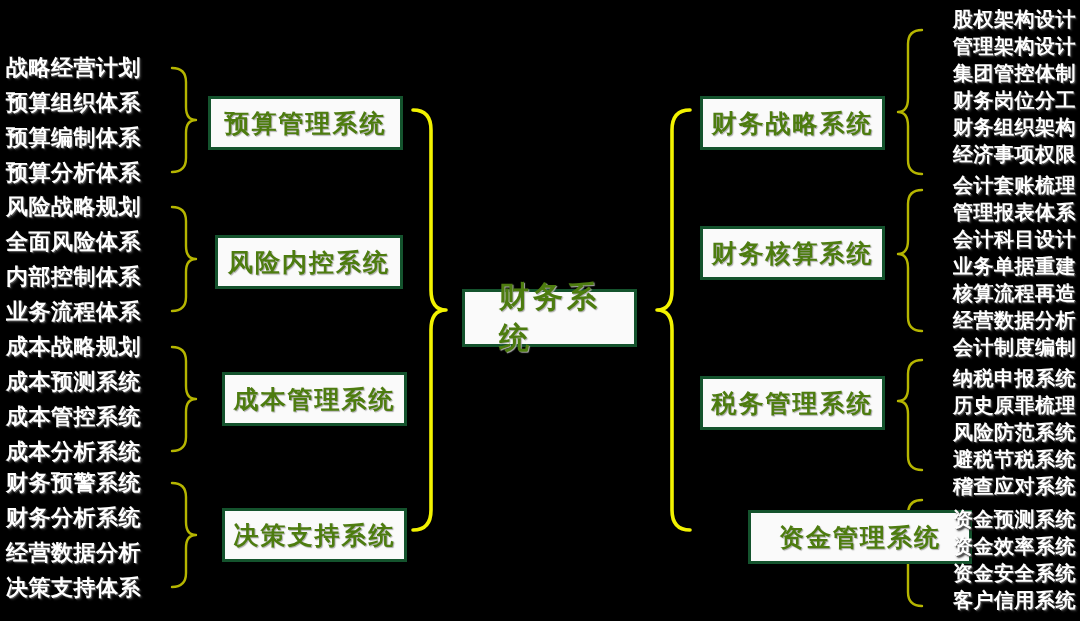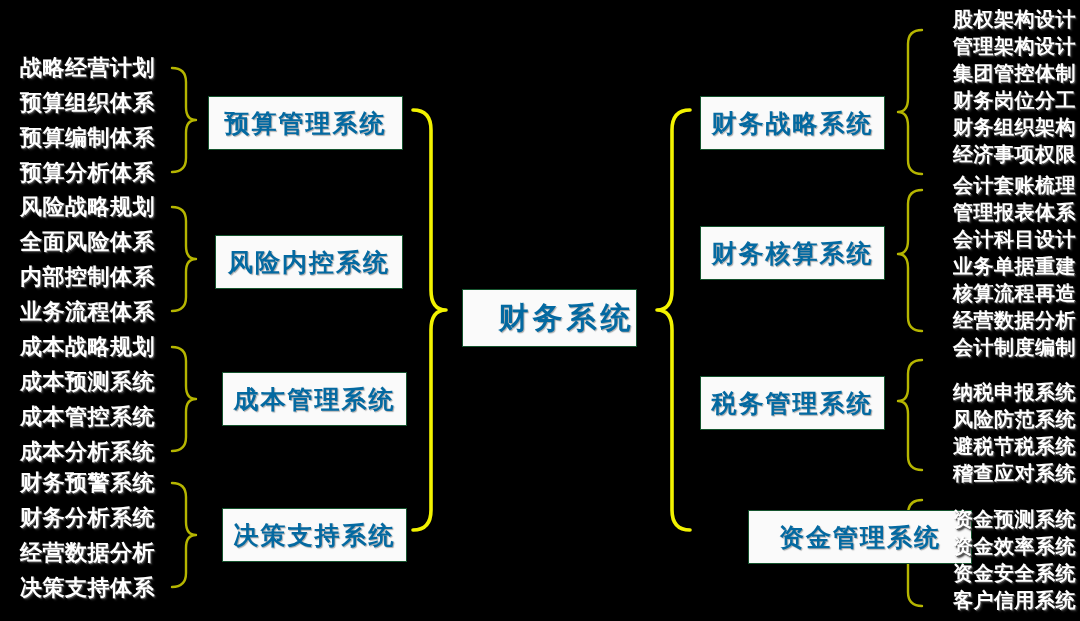--- a/index.html
+++ b/index.html
@@ -16,47 +16,47 @@
     overflow:hidden;
   }
 
   
   .leaf-group{
     position:absolute;
     display:flex;
     flex-direction:column;
     justify-content:center;
   }
-  .leaf-group.left{ align-items:flex-start; left:20px; }
+  .leaf-group.left{ align-items:flex-start; left:6px; }
   .leaf-group.right{ align-items:flex-start; right:4px; }
 
   .leaf-item{
     color:#ffffff;
     font-size:22px;
     line-height:35px;
     letter-spacing:0.5px;
     font-weight:700;
     white-space:nowrap;
     text-shadow:1px 1px 0 #555, 2px 2px 2px #222;
   }
   .leaf-group.dense .leaf-item{
     font-size:20px;
     line-height:27px;
   }
 
   
   .node{
     position:absolute;
     background:#fafafa;
-    border:1px solid #14532d;
+    border:3px solid #14532d;
     box-sizing:border-box;
     display:flex;
     align-items:center;
     justify-content:center;
-    color:#0369a1;
+    color:#4d7c0f;
     font-weight:700;
     letter-spacing:2px;
     text-shadow:1px 1px 1px #aaa;
     font-family:Liberation Serif, serif;
   }
   .node.branch{
     font-size:25px;
     height:54px;
   }
   .node.center{
@@ -174,20 +174,21 @@
     <div class="leaf-item">管理报表体系</div>
     <div class="leaf-item">会计科目设计</div>
     <div class="leaf-item">业务单据重建</div>
     <div class="leaf-item">核算流程再造</div>
     <div class="leaf-item">经营数据分析</div>
     <div class="leaf-item">会计制度编制</div>
   </div>
 
   <div class="leaf-group right dense" style="top:365px;height:135px;">
     <div class="leaf-item">纳税申报系统</div>
+    <div class="leaf-item">历史原罪梳理</div>
     <div class="leaf-item">风险防范系统</div>
     <div class="leaf-item">避税节税系统</div>
     <div class="leaf-item">稽查应对系统</div>
   </div>
 
   <div class="leaf-group right dense" style="top:505px;height:110px;">
     <div class="leaf-item">资金预测系统</div>
     <div class="leaf-item">资金效率系统</div>
     <div class="leaf-item">资金安全系统</div>
     <div class="leaf-item">客户信用系统</div>

